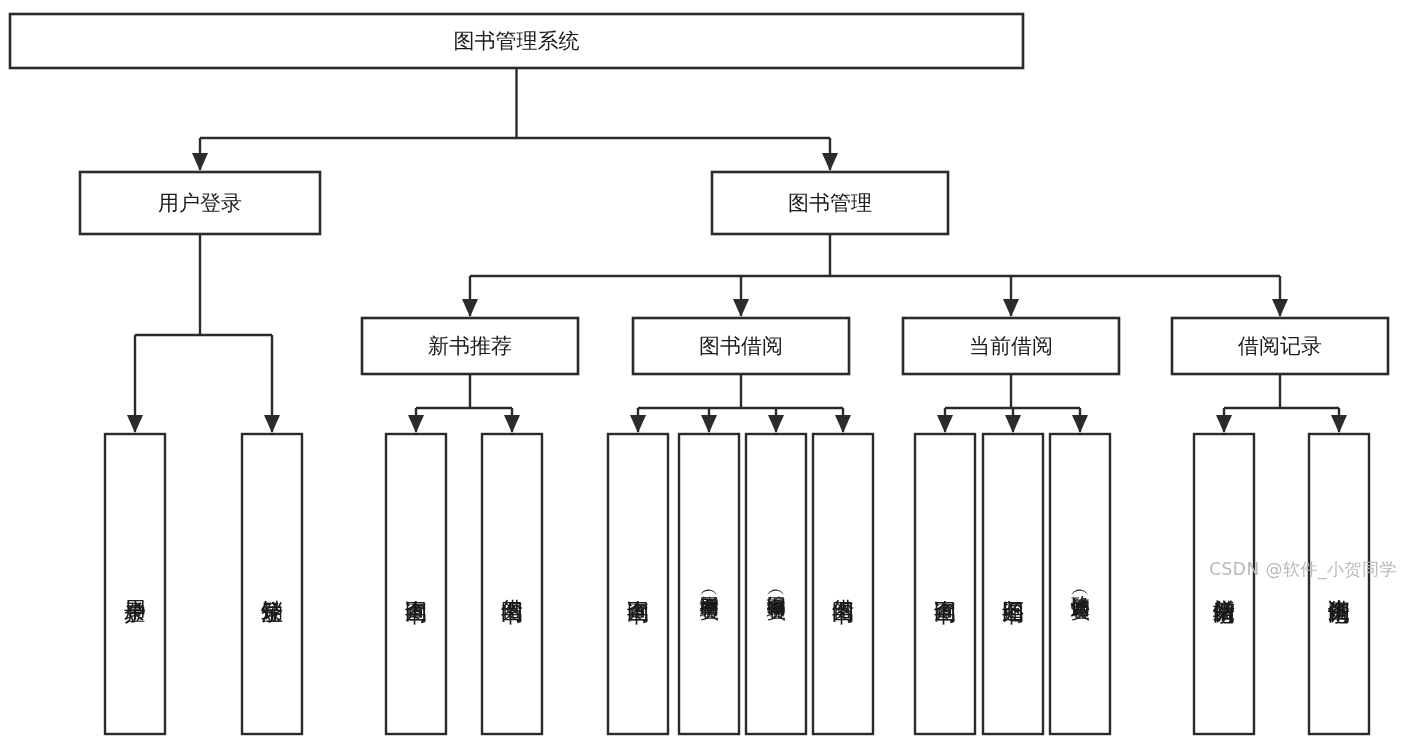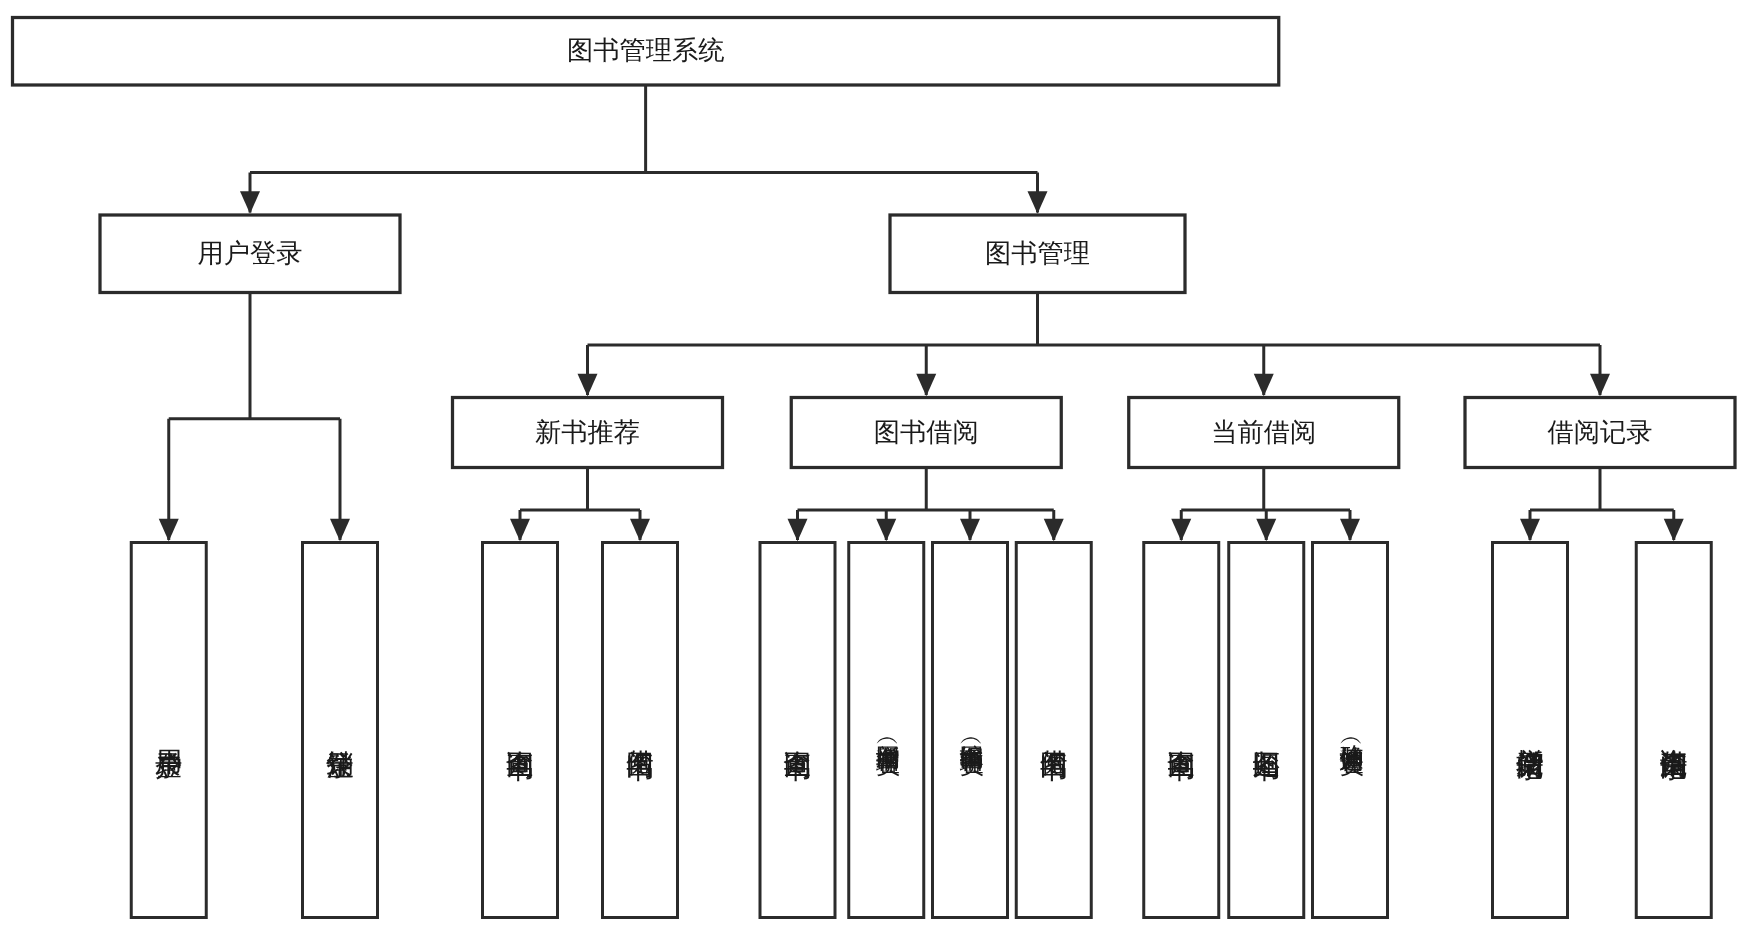--- a/index.html
+++ b/index.html
@@ -206,13 +206,14 @@
         <div class="leaf-label" style="font-size: 19px; line-height: 1.08;">确认归还（管理员）</div>
       </div>
       <div class="leaf-label-wrap" style="left: 1194px; top: 434px; width: 60px; height: 300px;">
         <div class="leaf-label">新增借阅记录</div>
       </div>
       <div class="leaf-label-wrap" style="left: 1309px; top: 434px; width: 60px; height: 300px;">
         <div class="leaf-label">查询借阅记录</div>
       </div>
     </div>
 
+  <div class="watermark">CSDN @软件_小贺同学</div>
 </div>
 
 </body></html>

